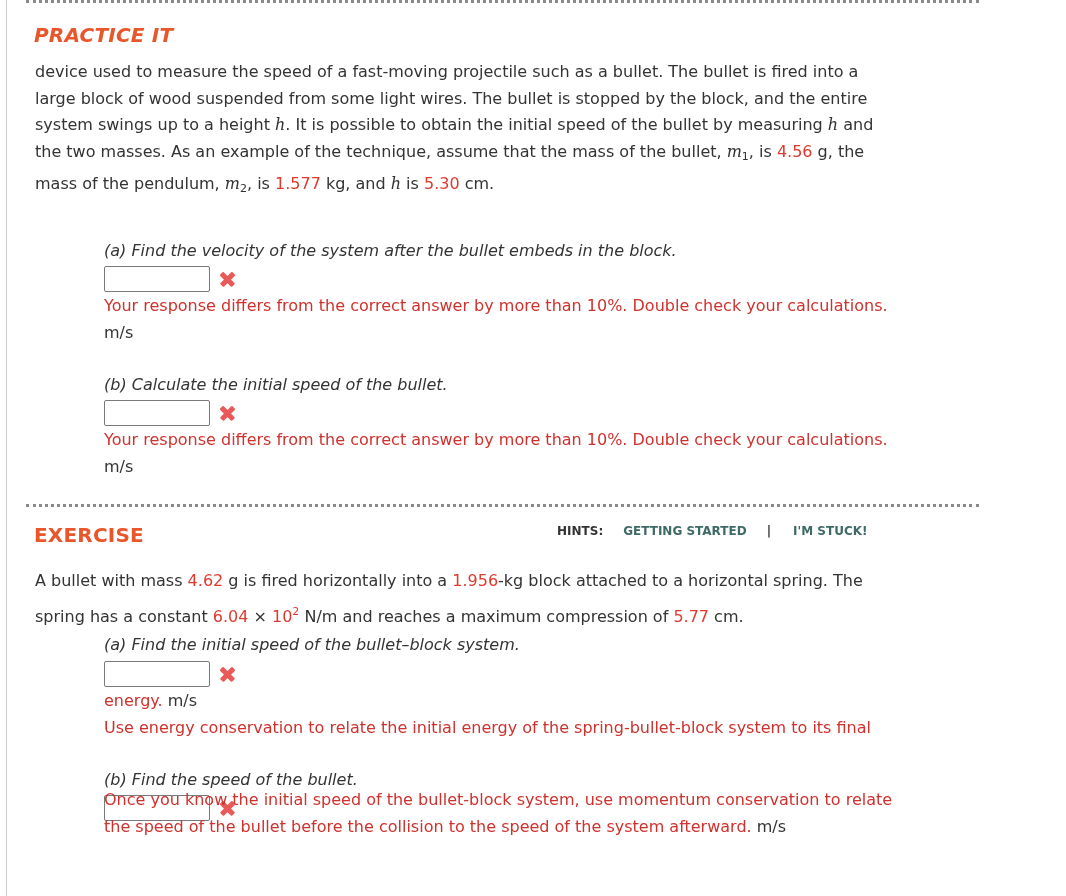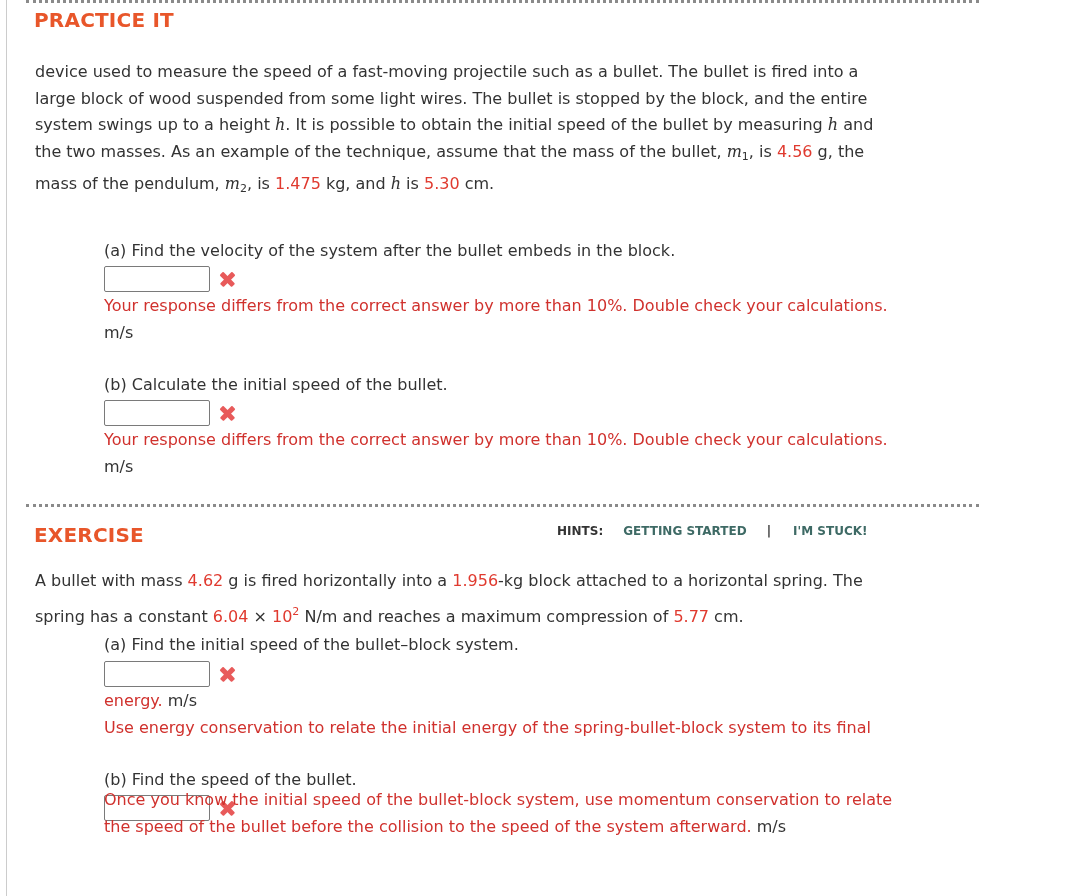--- a/index.html
+++ b/index.html
@@ -15,21 +15,21 @@
     color: #e8562a; letter-spacing: 0.2px;
     font-family: "DejaVu Sans", sans-serif;
   }
   .para {
     position: absolute; left: 35px; width: 940px; line-height: 26.5px; font-size: 16px; color: #333;
   }
   .red { color: #e03a2f; }
   .math { font-family: "DejaVu Serif", serif; font-style: italic; }
   sub { font-size: 11px; vertical-align: -3px; font-style: normal; font-family: "DejaVu Sans", sans-serif; }
   sup { font-size: 11px; vertical-align: 7px; }
-  .q { position: absolute; left: 104px; font-size: 16px; color: #333; }
+  .q { position: absolute; left: 104px; font-size: 16px; color: #333; font-style: italic; }
   .answer-row { position: absolute; left: 104px; height: 30px; display: flex; align-items: center; }
   .answer-input {
     width: 100px; height: 24px; border: 1px solid #7a7a7a; border-radius: 2px;
     background: #fff; padding: 0 2px; margin: 0; font-size: 14px;
     font-family: "DejaVu Sans", sans-serif;
   }
   .x-icon { margin-left: 8px; width: 18px; height: 18px; position: relative; display: inline-block; }
   .x-icon::before, .x-icon::after {
     content: ""; position: absolute; left: 1px; top: 7px; width: 17px; height: 4.5px;
     background: #e85a5a; border-radius: 1px;
@@ -46,28 +46,28 @@
   .hints .label { color: #333; margin-right: 20px; }
   .hints .link { color: #3e6a65; cursor: pointer; }
   .hints .sep { color: #333; margin: 0 22px 0 20px; font-weight: bold; }
 </style>
 </head>
 <body>
 
 <div class="left-rule"></div>
 
 <div class="dotted" style="top:0px;"></div>
-<div class="section-title" style="top:8px;">PRACTICE IT</div>
+<div class="section-title" style="top:23px;font-style:italic;">PRACTICE IT</div>
 
 <div class="para" style="top:59px;">
   <div>device used to measure the speed of a fast-moving projectile such as a bullet. The bullet is fired into a</div>
   <div>large block of wood suspended from some light wires. The bullet is stopped by the block, and the entire</div>
   <div><span>system swings up to a height </span><span class="math">h</span><span>. It is possible to obtain the initial speed of the bullet by measuring </span><span class="math">h</span><span> and</span></div>
   <div><span>the two masses. As an example of the technique, assume that the mass of the bullet, </span><span class="math"><span>m</span><sub>1</sub></span><span>, is </span><span class="red">4.56</span><span> g, the</span></div>
-  <div style="margin-top:1px;"><span>mass of the pendulum, </span><span class="math"><span>m</span><sub>2</sub></span><span>, is </span><span class="red">1.475</span><span> kg, and </span><span class="math">h</span><span> is </span><span class="red">5.30</span><span> cm.</span></div>
+  <div style="margin-top:1px;"><span>mass of the pendulum, </span><span class="math"><span>m</span><sub>2</sub></span><span>, is </span><span class="red">1.577</span><span> kg, and </span><span class="math">h</span><span> is </span><span class="red">5.30</span><span> cm.</span></div>
 </div>
 
 <div class="q" style="top:241px;">(a) Find the velocity of the system after the bullet embeds in the block.</div>
 <div class="answer-row" style="top:264px;">
   <input class="answer-input" type="text" value="" style="">
   <span class="x-icon"></span>
 </div>
 <div class="feedback" style="top:292px;">Your response differs from the correct answer by more than 10%. Double check your calculations.</div>
 <div class="unit-line" style="top:323px;">m/s</div>
 

